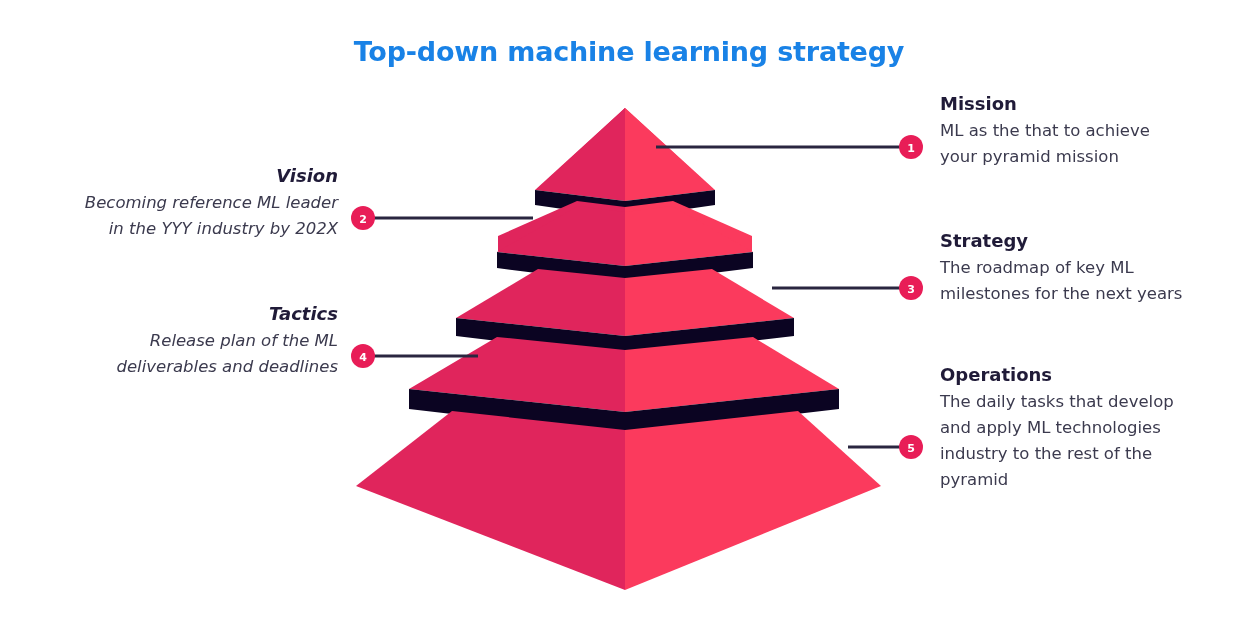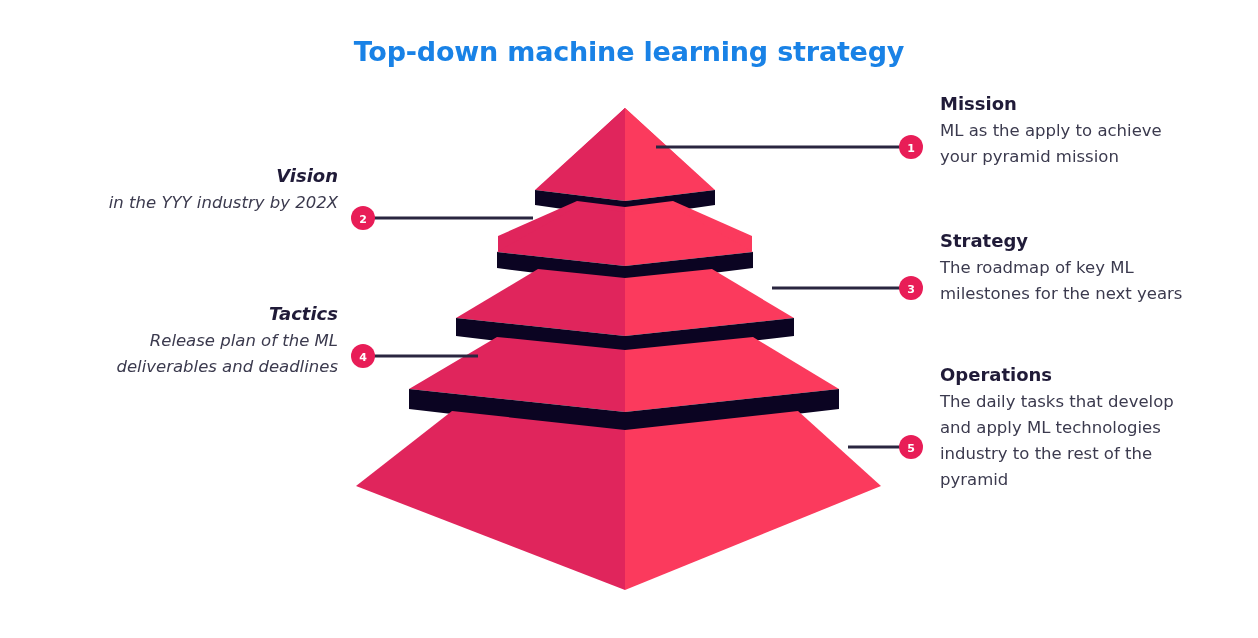--- a/index.html
+++ b/index.html
@@ -167,28 +167,29 @@
     </g>
     <g>
       <circle cx="911" cy="447" r="12" fill="#E81D57"></circle>
       <text class="badge-num" x="911" y="451.5" text-anchor="middle">5</text>
     </g>
   </svg>
 
   <div class="callout right" style="left:940px; top:91px; width:300px;">
     <div class="callout-title">Mission</div>
     <div class="callout-body">
-      <span class="ln">ML as the apply to achieve</span>
+      <span class="ln">ML as the that to achieve</span>
       <span class="ln">your pyramid mission</span>
     </div>
   </div>
 
   <div class="callout left" style="left:20px; top:163px; width:318px;">
     <div class="callout-title">Vision</div>
     <div class="callout-body">
+      <span class="ln">Becoming reference ML leader</span>
       <span class="ln">in the YYY industry by 202X</span>
     </div>
   </div>
 
   <div class="callout right" style="left:940px; top:228px; width:300px;">
     <div class="callout-title">Strategy</div>
     <div class="callout-body">
       <span class="ln">The roadmap of key ML</span>
       <span class="ln">milestones for the next years</span>
     </div>

